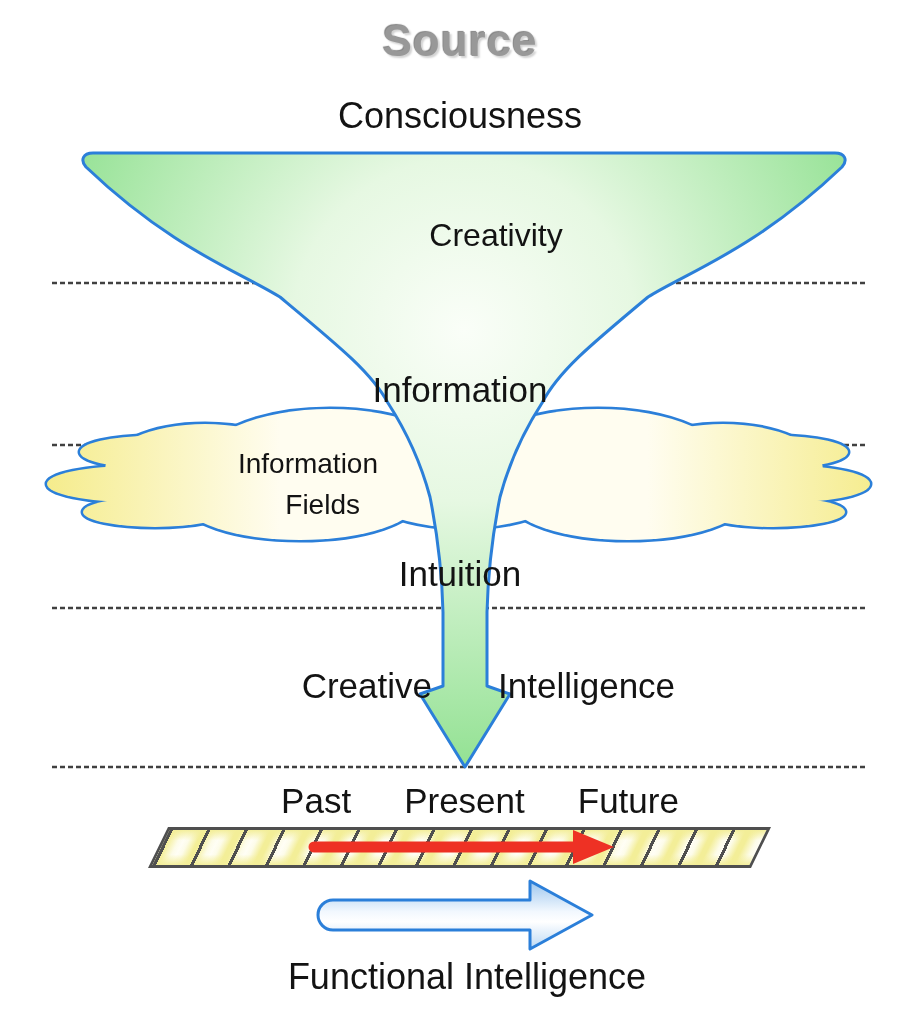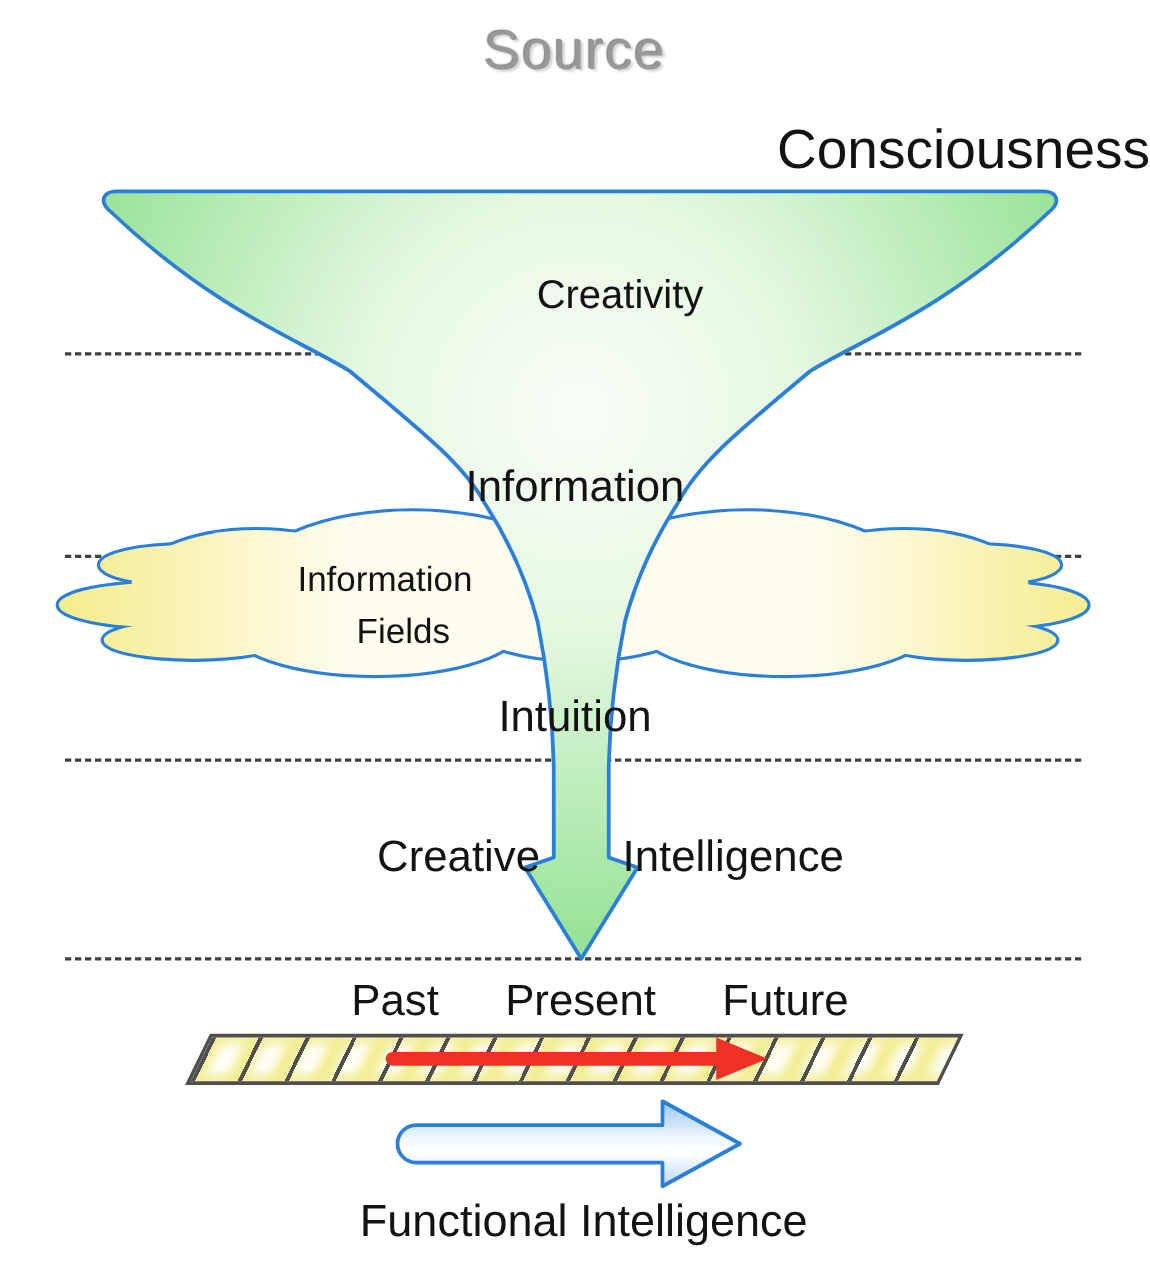--- a/index.html
+++ b/index.html
@@ -5,24 +5,24 @@
   html,body{margin:0;padding:0;background:#ffffff;}
   #canvas{
     position:relative;width:920px;height:1024px;overflow:hidden;background:#ffffff;
     font-family:"Liberation Sans","DejaVu Sans",sans-serif;color:#111111;
   }
   .abs{position:absolute;}
   .label{white-space:nowrap;color:#131313;}
   .centered{left:0;width:920px;text-align:center;}
 
   #source-title{
-    top:16px;font-size:44px;font-weight:normal;letter-spacing:1px;color:#989898;
+    top:16px;font-size:44px;font-weight:bold;letter-spacing:1px;color:#989898;
     text-shadow:2px 2px 2px #d2d2d2, -1px -1px 1px #828282;
   }
-  #consciousness-label{top:95px;font-size:44px;text-align:right;}
+  #consciousness-label{top:95px;font-size:36px;}
   #creativity-label{top:217px;font-size:32px;margin-left:36px;}
   #inspiration-label{top:370px;font-size:35px;}
   #intuition-label{top:554px;font-size:35px;}
 
   #information-fields{left:118px;top:443px;width:260px;text-align:right;font-size:28px;line-height:41px;}
   #information-fields .line2{padding-right:18px;}
 
   #creative-label{left:212px;top:666px;width:220px;text-align:right;font-size:35px;}
   #intelligence-label{left:498px;top:666px;font-size:35px;}
 

